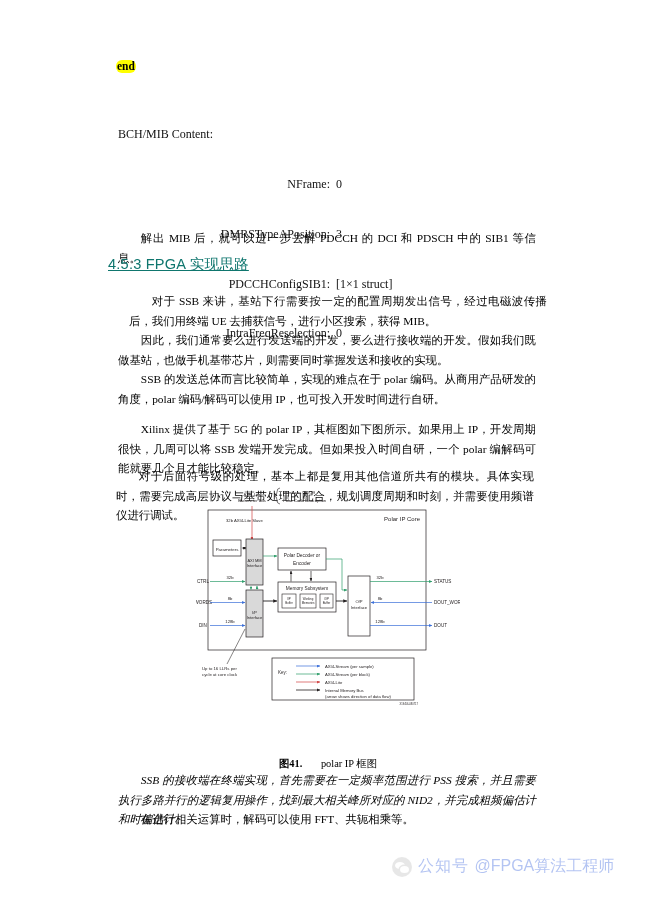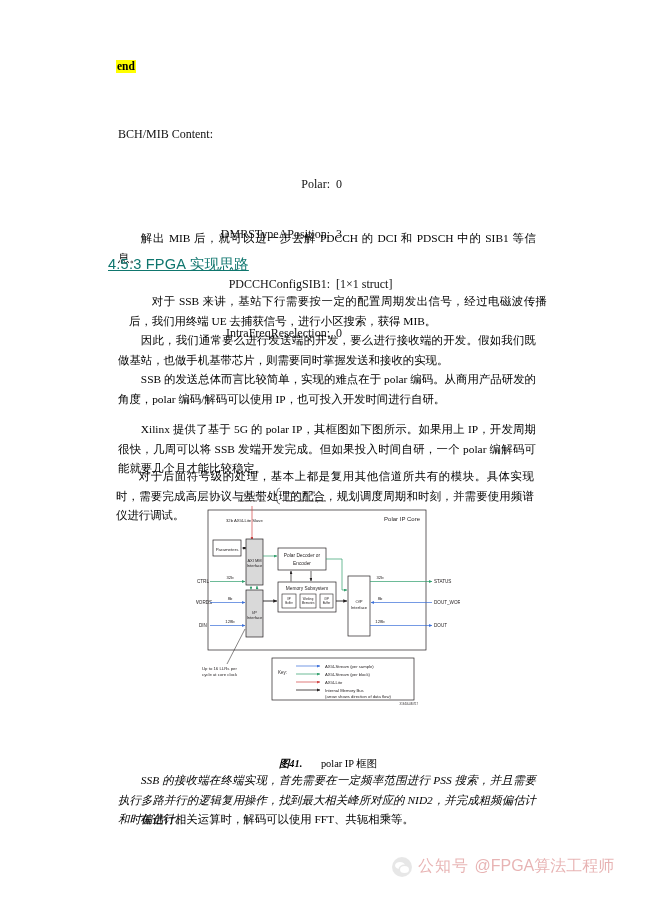--- a/index.html
+++ b/index.html
@@ -28,20 +28,21 @@
     position: absolute;
     left: 116px;
     top: 60px;
     font-family: "Liberation Serif", serif;
     font-size: 11.5px;
     font-weight: bold;
     background: #ffff00;
     padding: 0 1px;
     line-height: 13px;
     letter-spacing: 0px;
+    border-radius: 6px;
   }
   .console {
     position: absolute;
     left: 118px;
     top: 93px;
     width: 420px;
     font-family: Liberation Serif, serif;
     font-size: 12px;
     line-height: 16.6px;
     color: #111;
@@ -94,21 +95,21 @@
   .fig-caption {
     position: absolute;
     left: 196px;
     top: 757px;
     width: 264px;
     text-align: center;
     font-size: 10.4px;
     font-family: "Liberation Serif", serif;
     color: #000;
   }
-  .fig-caption b { font-weight: bold; font-style: italic; }
+  .fig-caption b { font-weight: bold; }
 
   
   .watermark {
     position: absolute;
     left: 392px;
     top: 856px;
     display: flex;
     align-items: center;
     gap: 6px;
     opacity: 0.33;
@@ -133,42 +134,42 @@
     position: absolute;
     left: 8px; top: 9px;
     width: 9px; height: 7px;
     border-radius: 50%;
     background: #fff;
     box-shadow: 0 0 0 1.5px #b9b9b9;
   }
   .wm-text {
     font-family: "Liberation Sans", sans-serif;
     font-size: 16px;
-    color: #b91c1c;
+    color: #1d4ed8;
     letter-spacing: 1px;
     white-space: nowrap;
   }
   .wm-text .at { letter-spacing: 0px; }
 
   
   .fig-canvas text {
     font-family: "Liberation Sans", sans-serif;
     fill: #231f20;
   }
 </style>
 </head>
 <body>
 
 <div class="page">
 
   <div class="code-end">end</div>
 
   <div class="console">
     <span class="hdrline">BCH/MIB Content:</span>
-    <span class="row"><span class="lbl">Polar:</span><span class="val">0</span></span>
+    <span class="row"><span class="lbl">NFrame:</span><span class="val">0</span></span>
     <span class="row"><span class="lbl">DMRSTypeAPosition:</span><span class="val">3</span></span>
     <span class="row"><span class="lbl">PDCCHConfigSIB1:</span><span class="val">[1×1 struct]</span></span>
     <span class="row"><span class="lbl">IntraFreqReselection:</span><span class="val">0</span></span>
   </div>
 
   <div class="para p-indent" style="left:118px; top:229px; width:418px;">解出 MIB 后，就可以进一步去解 PDCCH 的 DCI 和 PDSCH 中的 SIB1 等信息。</div>
 
   <div class="h3">4.5.3 FPGA 实现思路</div>
 
   <div class="para p-indent" style="left:129px; top:292px; width:418px;">对于 SSB 来讲，基站下行需要按一定的配置周期发出信号，经过电磁波传播后，我们用终端 UE 去捕获信号，进行小区搜索，获得 MIB。</div>

